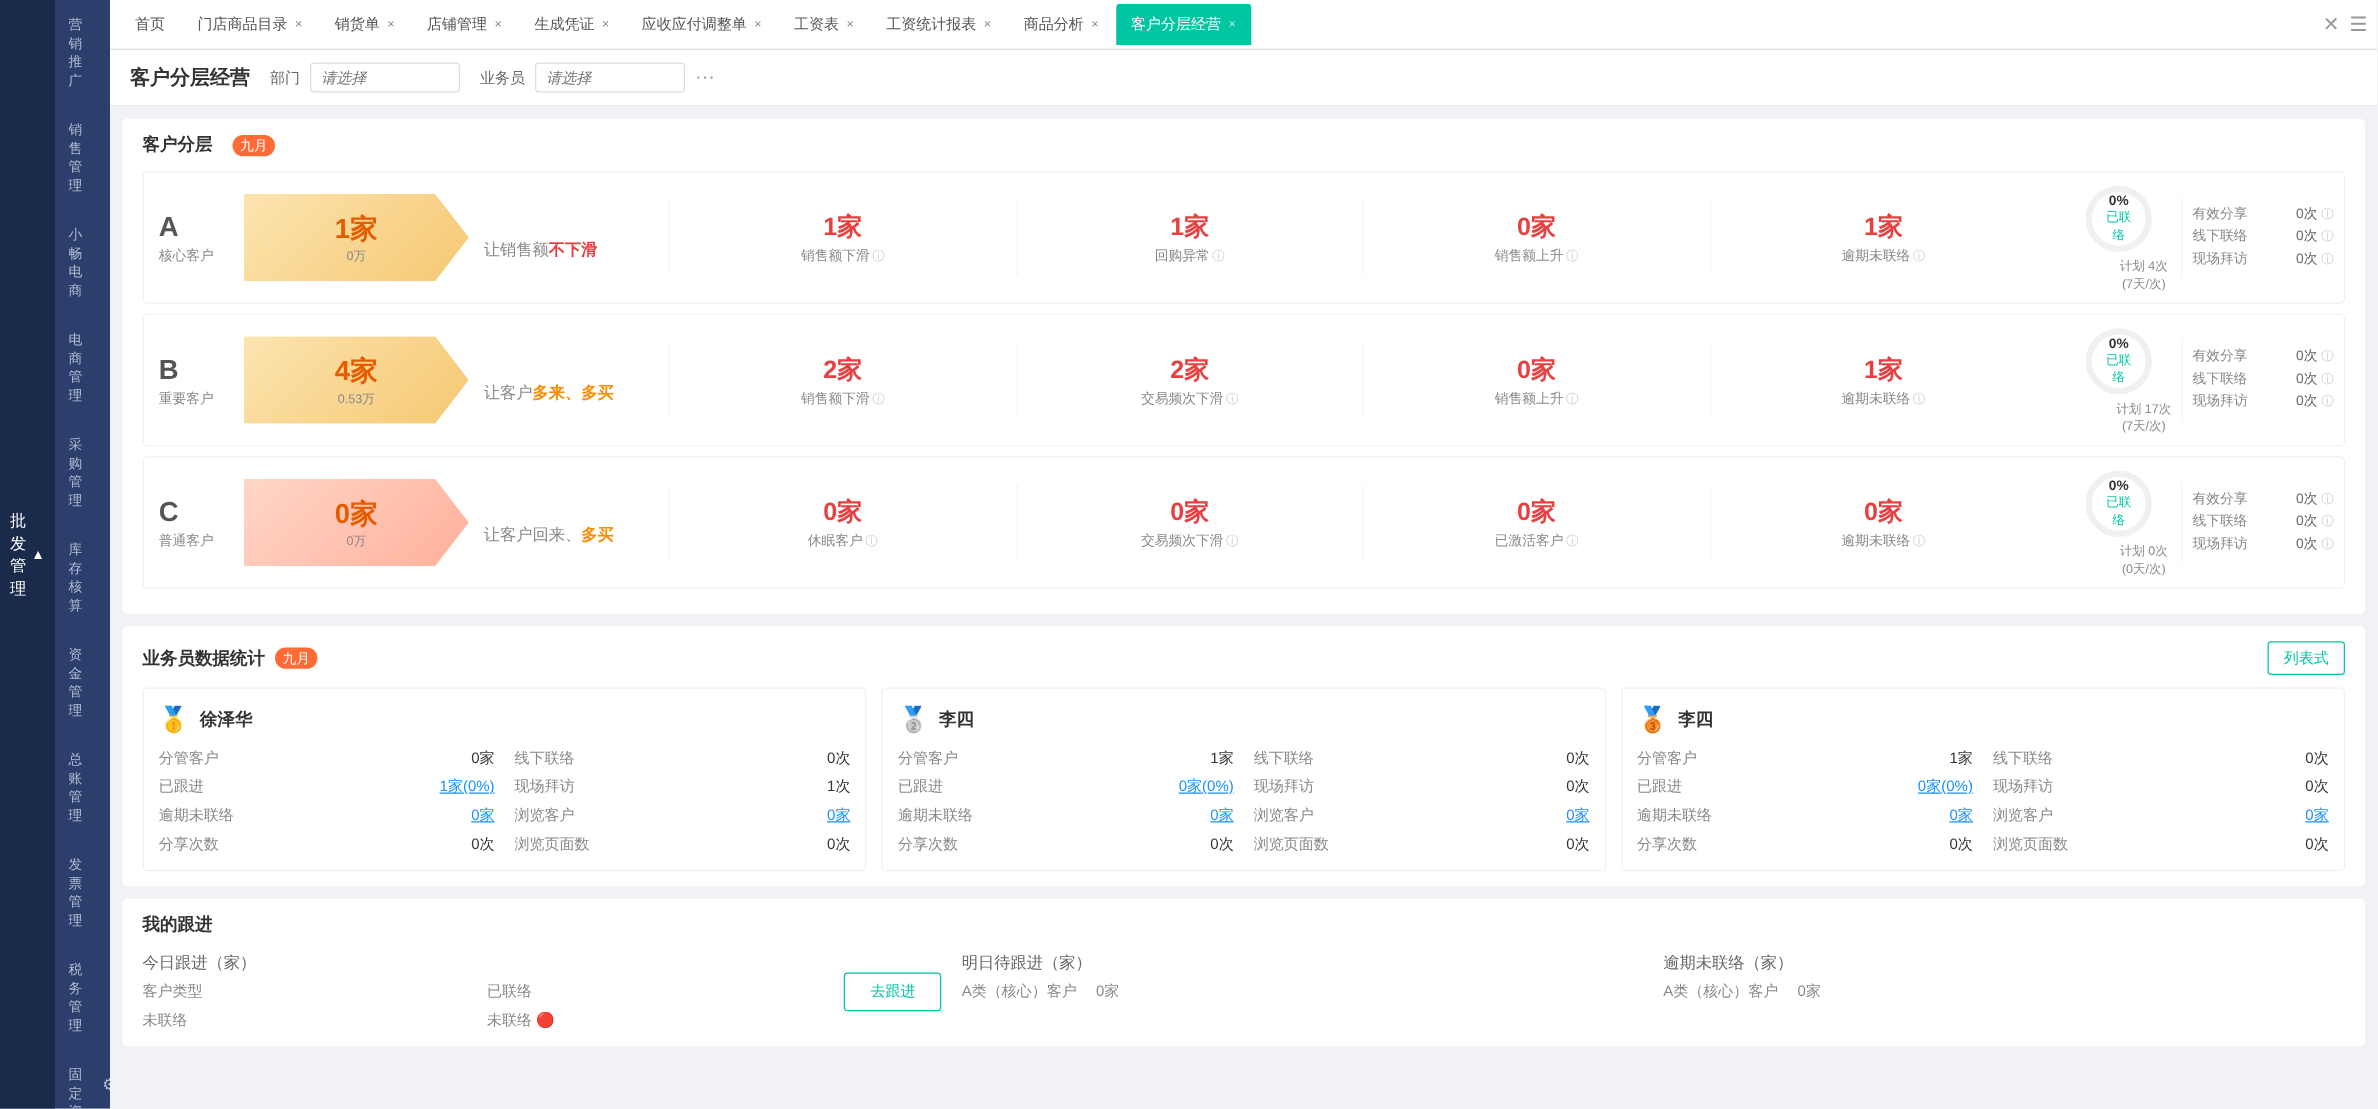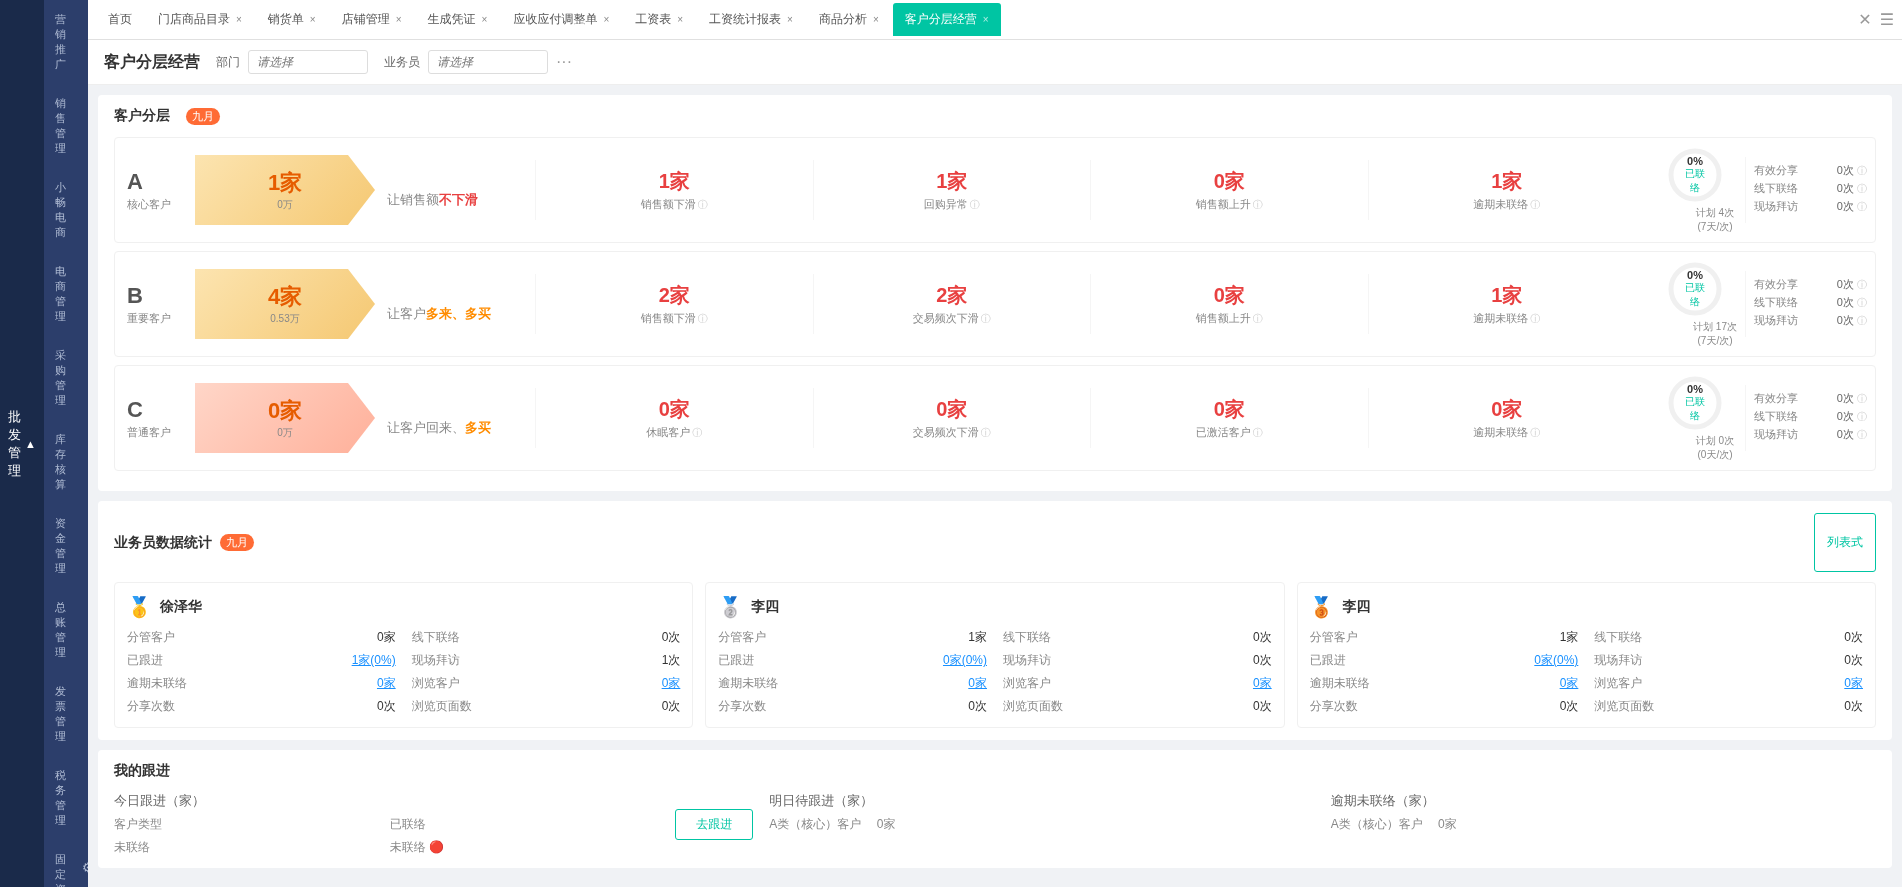--- a/index.html
+++ b/index.html
@@ -264,21 +264,21 @@
     .section-header-row {
       display: flex;
       align-items: center;
       justify-content: space-between;
       margin-bottom: 10px;
     }
     .list-btn {
       border: 1px solid #00c5a3;
       color: #00c5a3;
       background: #fff;
-      padding: 20px 12px;
+      padding: 4px 12px;
       border-radius: 3px;
       font-size: 12px;
       cursor: pointer;
     }
   </style>
 </head>
 <body>
 
 <div class="sidebar">
   <div class="sidebar-header">

